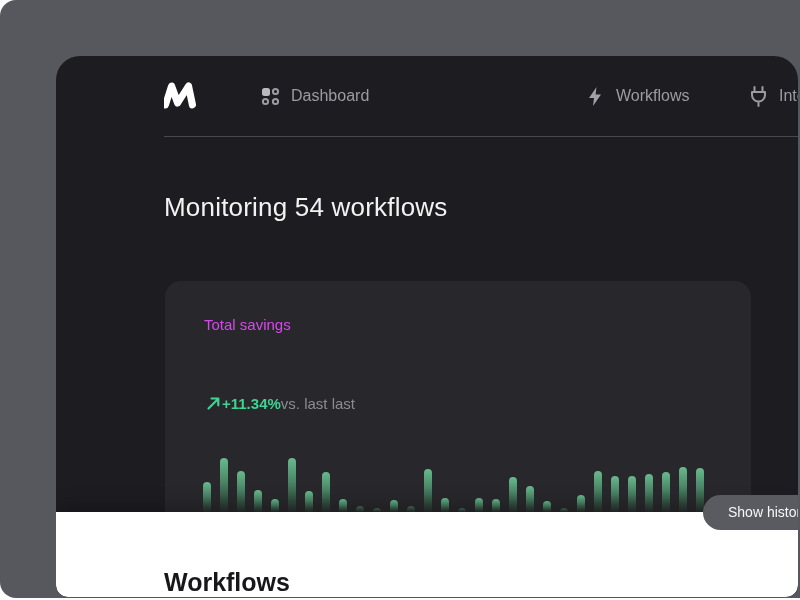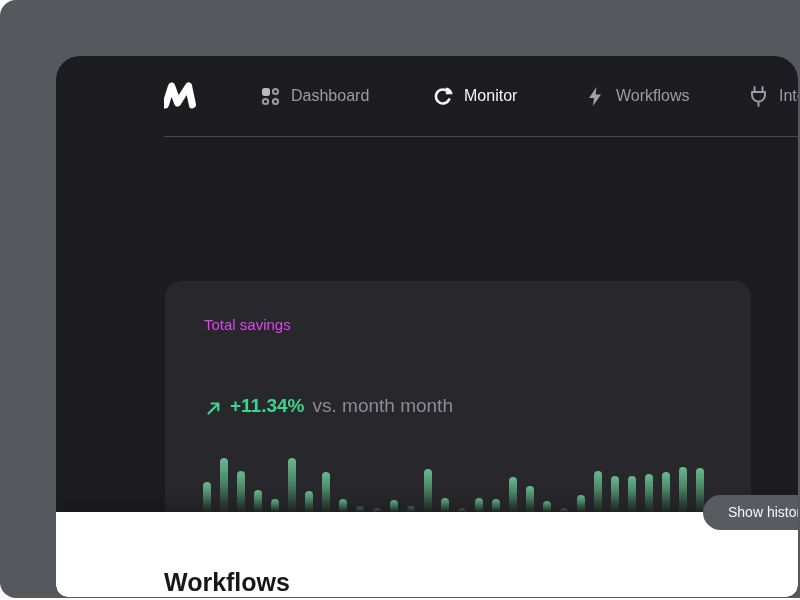--- a/index.html
+++ b/index.html
@@ -22,21 +22,21 @@
   .nav-dashboard{left:203px;} .nav-monitor{left:376px;} .nav-workflows{left:528px;} .nav-integrations{left:691px;}
   .nav-divider{position:absolute;left:108px;right:0;top:80px;height:1px;background:#48484d;}
 
   
   .page-heading{position:absolute;left:108px;top:136px;font-size:26px;font-weight:500;color:#f2f2f3;letter-spacing:.2px;}
 
   
   .card{position:absolute;left:109px;top:225px;width:586px;height:280px;background:#28282c;border-radius:16px;}
   .card-label{position:absolute;left:39px;top:35px;font-size:15px;color:#d946ef;}
   .card-amount{position:absolute;left:38px;top:60px;font-size:31px;font-weight:600;color:#fcfcfd;letter-spacing:.3px;}
-  .delta-row{position:absolute;left:40px;top:114px;display:flex;align-items:flex-end;gap:8px;font-size:19px;}
+  .delta-row{position:absolute;left:40px;top:114px;display:flex;align-items:flex-end;gap:0;font-size:15px;}
   .delta-value{color:#3ed38f;font-weight:600;}
   .delta-note{color:#8b8b91;}
   .chart{position:absolute;left:38px;top:161px;width:510px;height:70px;display:flex;align-items:flex-end;gap:9px;}
   .bar{width:8px;border-radius:4px 4px 0 0;
     background:linear-gradient(180deg,#68ba8d 0%,#4a8466 45%,#2f4a3c 80%,rgba(47,74,60,0.12) 100%);}
   .bar.faint{opacity:.45;}
 
   
   .sheet{position:absolute;left:0;top:456px;right:0;bottom:0;background:#ffffff;border-radius:0 0 12px 12px;
     box-shadow:0 -6px 18px rgba(0,0,0,0.25);}
@@ -64,29 +64,20 @@
         <svg width="21" height="21" viewBox="0 0 21 21">
           <rect x="2" y="2" width="8" height="8" rx="2.5" fill="#b9b9be"></rect>
           <circle cx="15.5" cy="5.5" r="2.6" fill="none" stroke="#9b9ba1" stroke-width="2"></circle>
           <circle cx="5.5" cy="15.5" r="2.6" fill="none" stroke="#9b9ba1" stroke-width="2"></circle>
           <circle cx="15.5" cy="15.5" r="2.6" fill="none" stroke="#9b9ba1" stroke-width="2"></circle>
         </svg>
       </span>
       <span>Dashboard</span>
     </div>
 
-    <div class="nav-item nav-monitor active">
-      <span class="ic">
-        <svg width="21" height="21" viewBox="0 0 21 21">
-          <path d="M 16.2 13.4 A 7 7 0 1 1 12.5 4.0" fill="none" stroke="#f5f5f6" stroke-width="2.6" stroke-linecap="round"></path>
-          <path d="M 12.8 8.2 L 12.8 1.6 A 6.8 6.8 0 0 1 19.4 8.2 Z" fill="#f5f5f6"></path>
-        </svg>
-      </span>
-      <span>Monitor</span>
-    </div>
 
     <div class="nav-item nav-workflows">
       <span class="ic">
         <svg width="18" height="21" viewBox="0 0 18 21">
           <path d="M 10.5 1 L 3 12 L 8 12 L 7 20 L 15 8.5 L 9.6 8.5 Z" fill="#a0a0a6"></path>
         </svg>
       </span>
       <span>Workflows</span>
     </div>
 
@@ -94,29 +85,30 @@
       <span class="ic">
         <svg width="21" height="23" viewBox="0 0 21 23">
           <path d="M 6.5 2 L 6.5 7 M 14.5 2 L 14.5 7 M 4 7 L 17 7 L 17 10 A 6.5 6.5 0 0 1 4 10 Z M 10.5 16.5 L 10.5 21" fill="none" stroke="#9b9ba1" stroke-width="2" stroke-linecap="round" stroke-linejoin="round"></path>
         </svg>
       </span>
       <span>Integrations</span>
     </div>
 
     <div class="nav-divider"></div>
 
+    <div class="page-heading">Monitoring 54 workflows</div>
 
     <div class="card">
       <div class="card-label">Total savings</div>
       <div class="delta-row">
         <svg width="17" height="17" viewBox="0 0 17 17">
           <path d="M 3.5 13.5 L 13 4 M 6.5 3.5 L 13.3 3.5 L 13.3 10.3" fill="none" stroke="#3ed38f" stroke-width="2.2" stroke-linecap="round" stroke-linejoin="round"></path>
         </svg>
         <span class="delta-value">+11.34%</span>
-        <span class="delta-note">vs. month month</span>
+        <span class="delta-note">vs. last last</span>
       </div>
       <div class="chart" id="chart">
           <div class="bar" style="height: 30px;"></div>
           <div class="bar" style="height: 54px;"></div>
           <div class="bar" style="height: 41px;"></div>
           <div class="bar" style="height: 22px;"></div>
           <div class="bar" style="height: 13px;"></div>
           <div class="bar" style="height: 54px;"></div>
           <div class="bar" style="height: 21px;"></div>
           <div class="bar" style="height: 40px;"></div>

